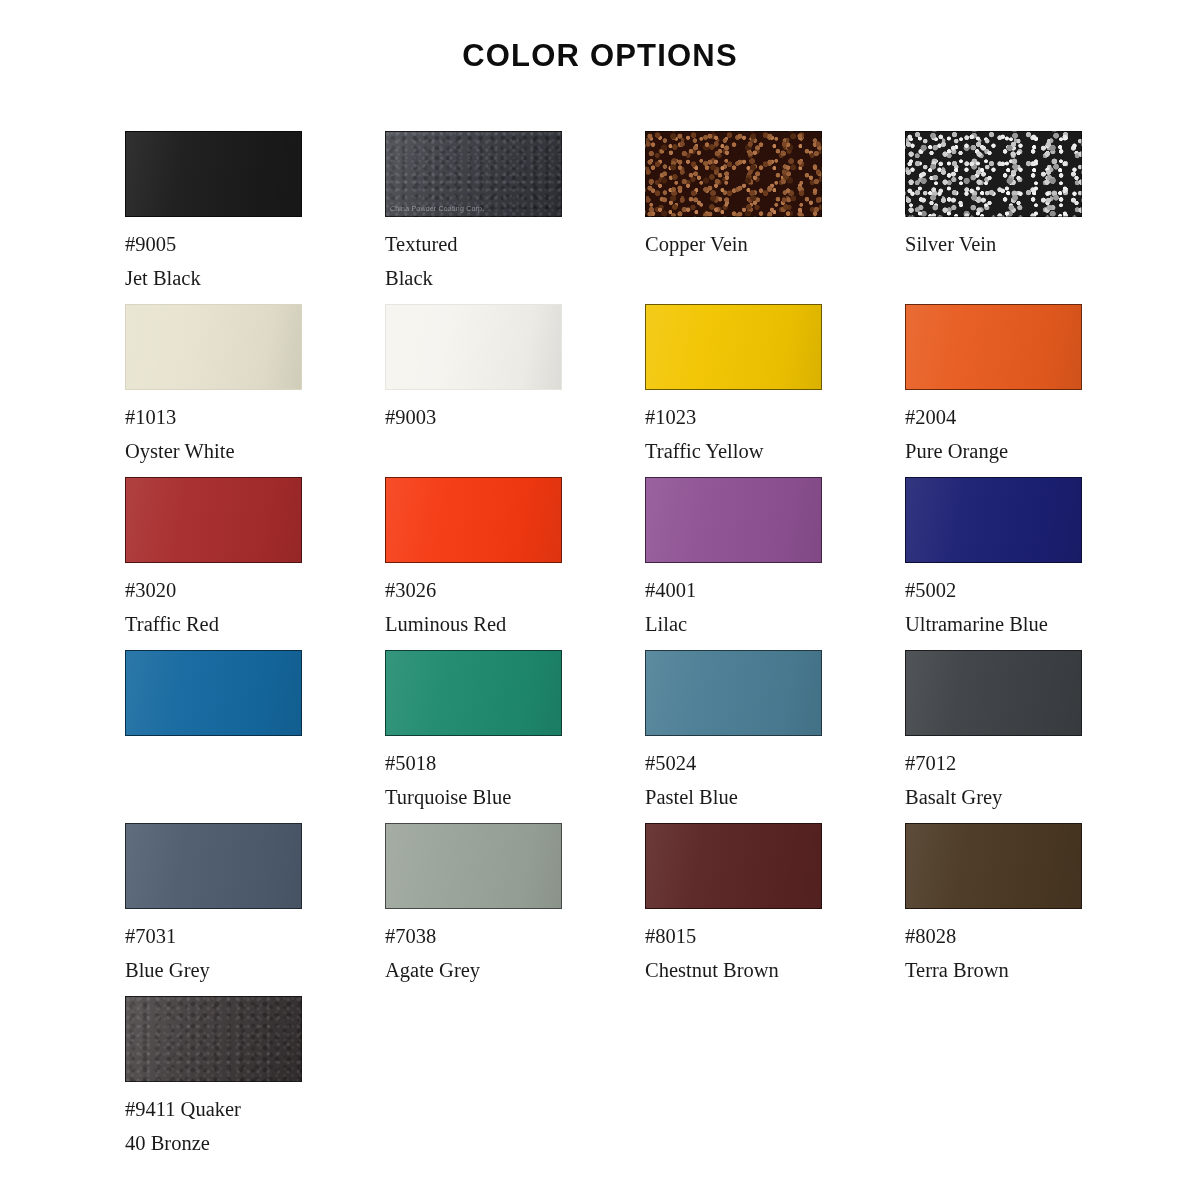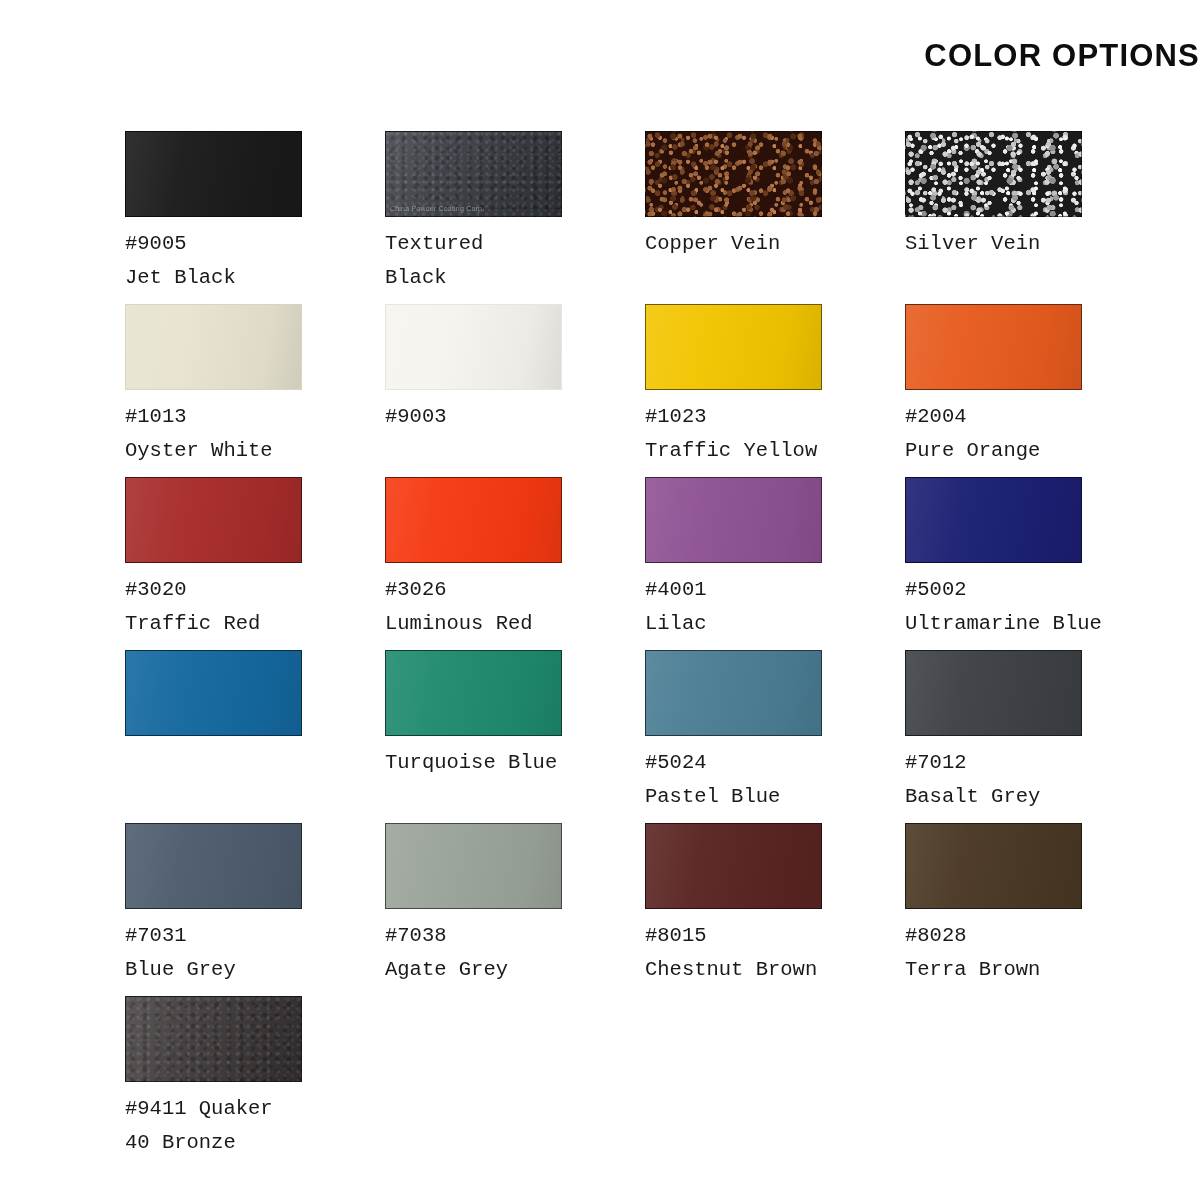--- a/index.html
+++ b/index.html
@@ -20,21 +20,21 @@
     width: 1200px;
     height: 1200px;
     position: relative;
     background: #ffffff;
   }
   .page-title {
     position: absolute;
     top: 38px;
     left: 0;
     width: 1200px;
-    text-align: right;
+    text-align: center;
     font-size: 31px;
     font-weight: bold;
     letter-spacing: 1.2px;
     color: #0d0d0d;
     font-family: "Liberation Sans", "DejaVu Sans", sans-serif;
   }
   .swatch-grid {
     position: absolute;
     top: 131px;
     left: 125px;
@@ -160,21 +160,21 @@
     pointer-events: none;
   }
   .swatch-label {
     position: absolute;
     left: 0;
     top: 96px;
     width: 258px;
     font-size: 20.5px;
     line-height: 34px;
     color: #1a1a1a;
-    font-family: Liberation Mono, monospace;
+    font-family: Liberation Serif, serif;
   }
   .swatch-label .l1,
   .swatch-label .l2 {
     display: block;
     white-space: nowrap;
   }
   .swatch-label .l2:empty { display: none; }
 </style>
 </head>
 <body>
@@ -289,20 +289,21 @@
       <div class="swatch-cell">
         <div class="swatch-chip bordered" style="background-color: rgb(20, 104, 159);">
           <div class="chip-sheen"></div>
         </div>
       </div>
       <div class="swatch-cell">
         <div class="swatch-chip bordered" style="background-color: rgb(30, 138, 110);">
           <div class="chip-sheen"></div>
         </div>
         <div class="swatch-label">
+          <span class="l1">#5018</span>
           <span class="l2">Turquoise Blue</span>
         </div>
       </div>
       <div class="swatch-cell">
         <div class="swatch-chip bordered" style="background-color: rgb(74, 125, 148);">
           <div class="chip-sheen"></div>
         </div>
         <div class="swatch-label">
           <span class="l1">#5024</span>
           <span class="l2">Pastel Blue</span>

